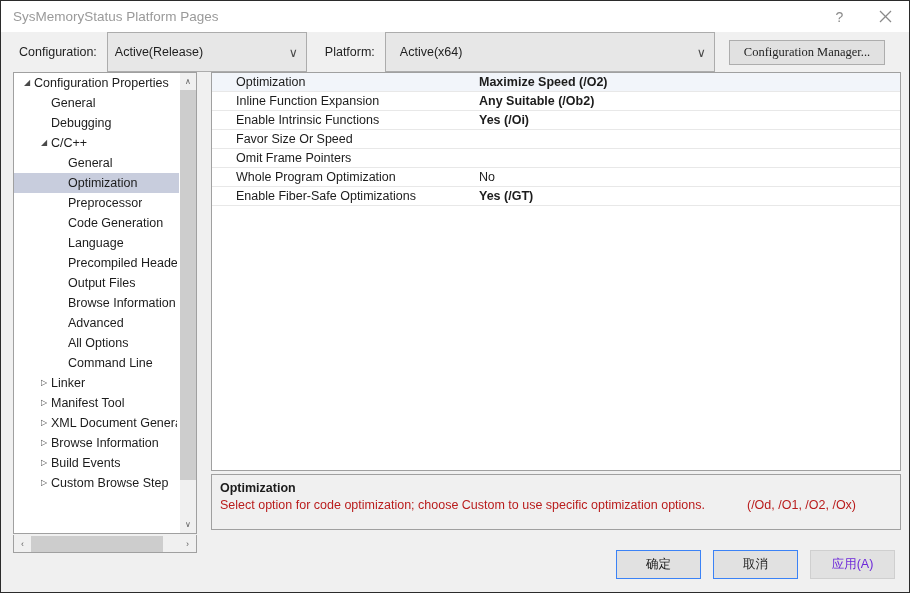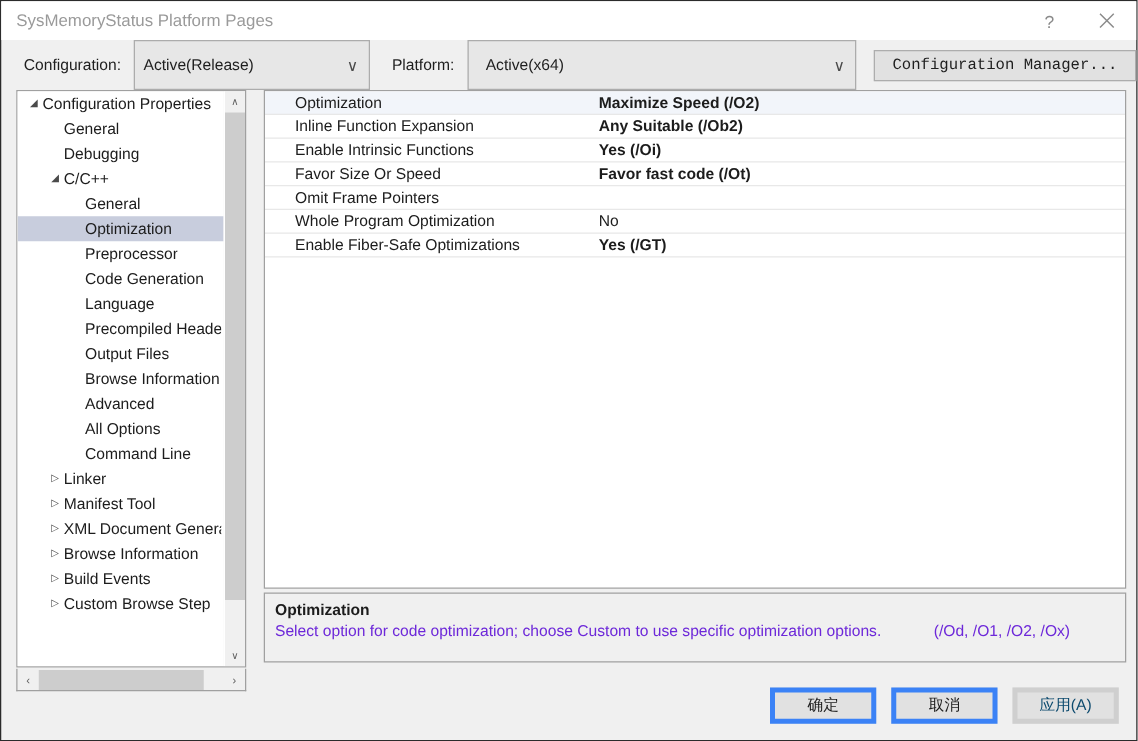--- a/index.html
+++ b/index.html
@@ -101,21 +101,21 @@
   #label-platform { margin-left: 18px; }
   #btn-config-mgr {
     box-sizing: border-box;
     margin-left: 14px;
     height: 25px;
     padding: 0 14px;
     background: #e1e1e1;
     border: 1px solid #adadad;
     font-size: 12.5px;
     color: #1e1e1e;
-    font-family: Liberation Mono, monospace;
+    font-family: Liberation Serif, serif;
     display: flex;
     align-items: center;
     white-space: nowrap;
   }
 
   
   #content {
     flex: 1;
     position: relative;
   }
@@ -279,21 +279,21 @@
   #desc-title {
     font-size: 12.5px;
     font-weight: bold;
     color: #1c1c1c;
     margin-bottom: 3px;
     white-space: nowrap;
   }
   #desc-body {
     display: flex;
     font-size: 12.5px;
-    color: #6d28d9;
+    color: #b91c1c;
   }
   #desc-text { white-space: nowrap; }
   #desc-switches { margin-left: 42px; white-space: nowrap; }
 
   
   #footer {
     height: 56px;
     min-height: 56px;
     position: relative;
     display: flex;
@@ -301,31 +301,31 @@
     justify-content: flex-end;
     padding-right: 14px;
     box-sizing: border-box;
   }
   .dlg-btn {
     box-sizing: border-box;
     width: 85px;
     height: 29px;
     margin-left: 12px;
     background: #e1e1e1;
-    border: 4px solid #3b82f6;
+    border: 1px solid #3b82f6;
     font-size: 12.5px;
     font-family: "Liberation Sans", sans-serif;
     color: #1c1c1c;
     display: flex;
     align-items: center;
     justify-content: center;
     white-space: nowrap;
   }
   .dlg-btn.disabled {
-    color: #0c4a6e;
+    color: #6d28d9;
     background: #e1e1e1;
     border-color: #cfcfcf;
   }
 </style>
 </head>
 <body>
 
 <div id="window">
 
   <div id="titlebar">
@@ -486,21 +486,20 @@
         <div class="grid-row">
           <div class="grid-name">Inline Function Expansion</div>
           <div class="grid-value bold">Any Suitable (/Ob2)</div>
         </div>
         <div class="grid-row">
           <div class="grid-name">Enable Intrinsic Functions</div>
           <div class="grid-value bold">Yes (/Oi)</div>
         </div>
         <div class="grid-row">
           <div class="grid-name">Favor Size Or Speed</div>
-          <div class="grid-value bold">Favor fast code (/Ot)</div>
         </div>
         <div class="grid-row">
           <div class="grid-name">Omit Frame Pointers</div>
           <div class="grid-value"></div>
         </div>
         <div class="grid-row">
           <div class="grid-name">Whole Program Optimization</div>
           <div class="grid-value">No</div>
         </div>
         <div class="grid-row">

